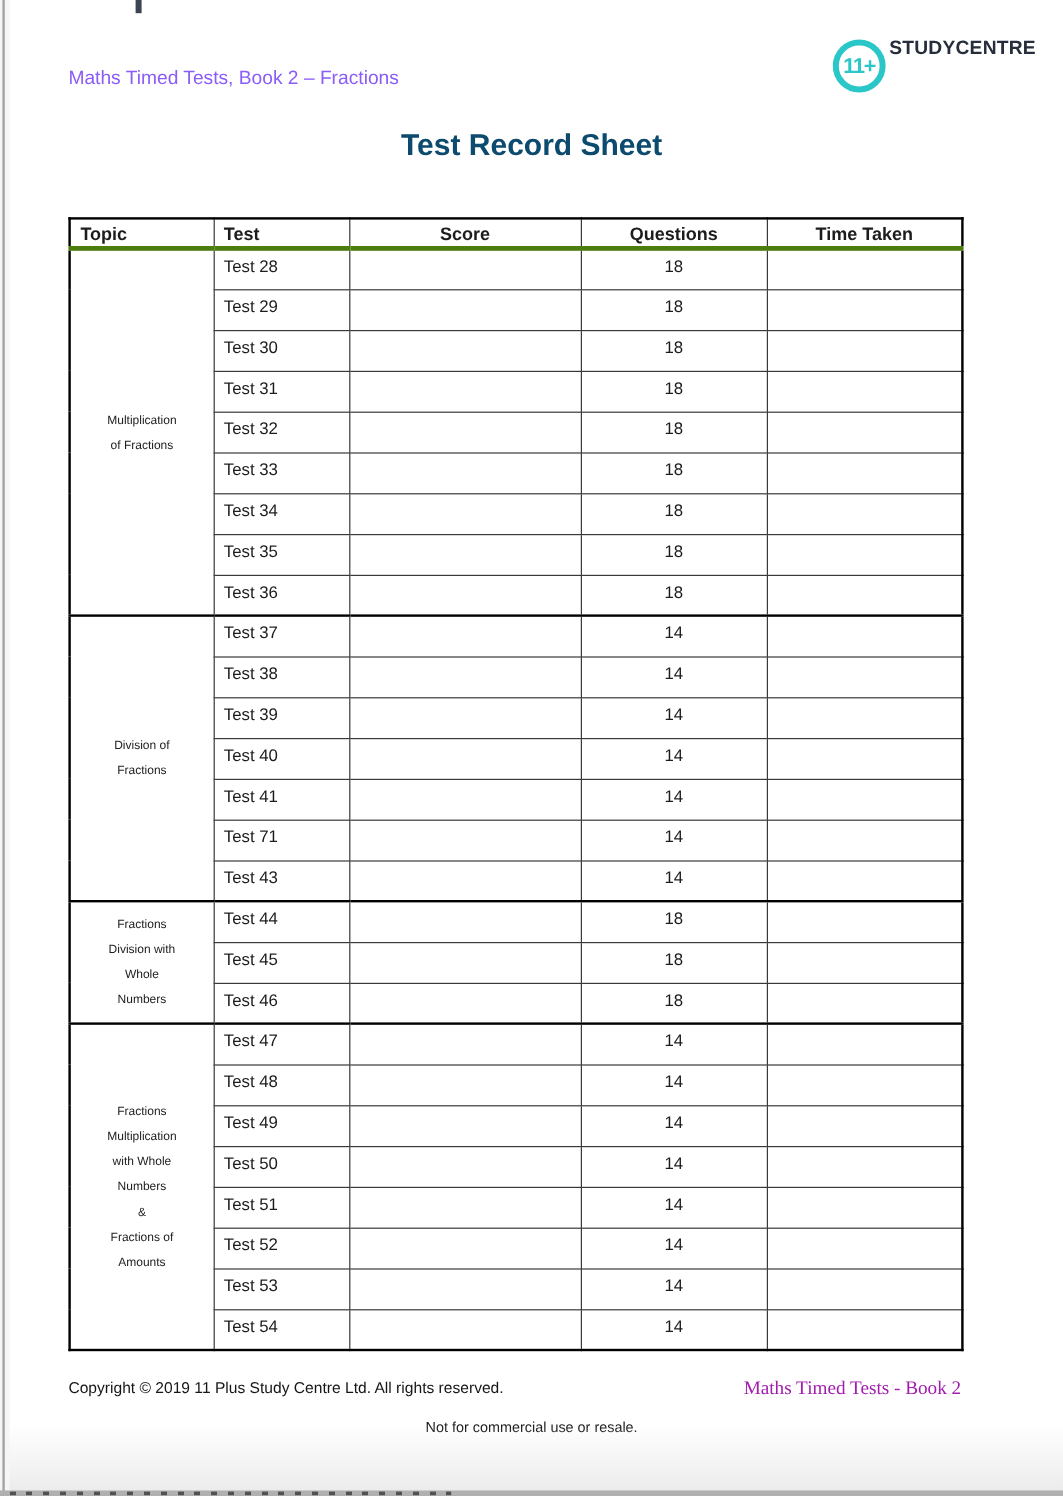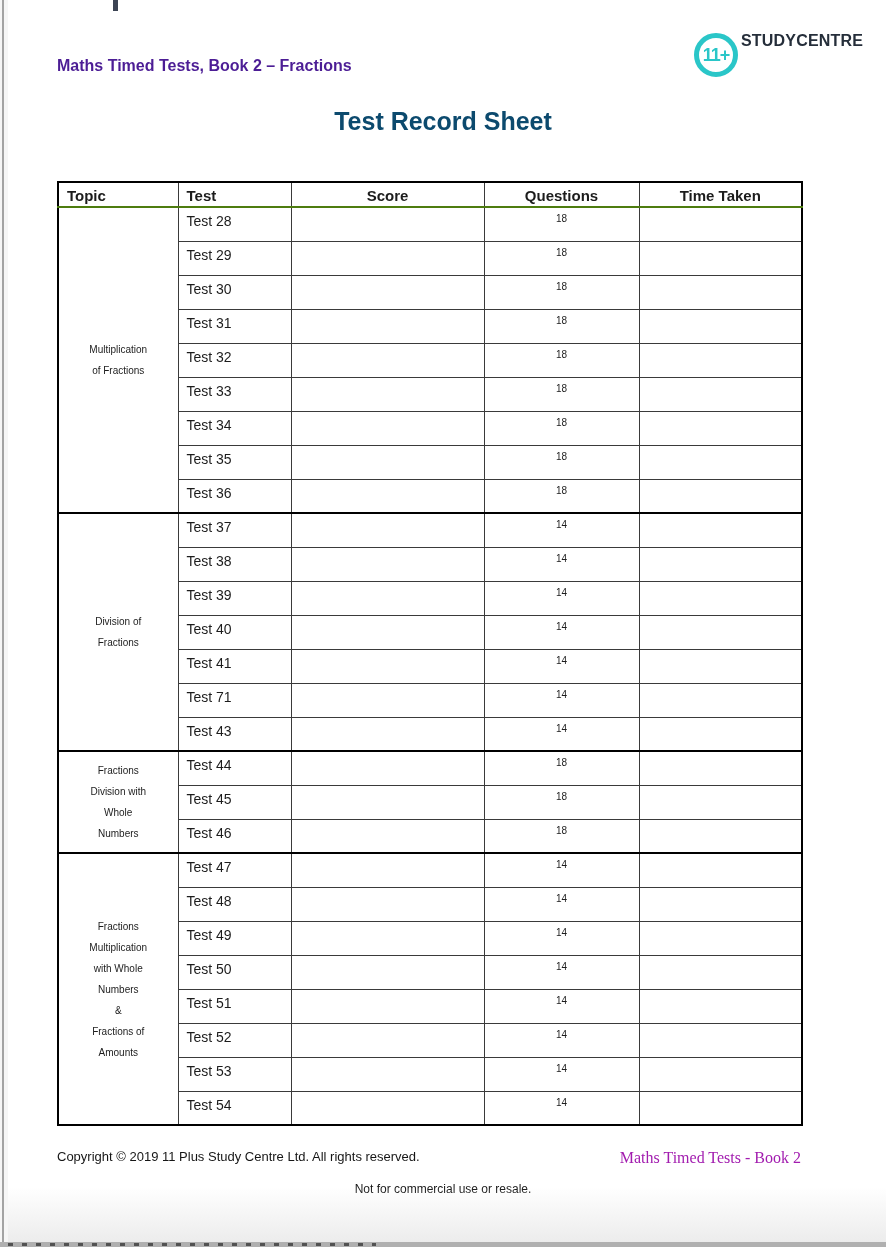--- a/index.html
+++ b/index.html
@@ -17,48 +17,48 @@
   .left-gutter { position:absolute; left:0; top:0; width:8px; height:100%; background:#f6f6f6; }
   .left-edge-line { position:absolute; left:2px; top:0; width:2px; height:100%; background:#a3a3a3; }
   .top-artifact { position:absolute; left:113px; top:0; width:5px; height:11px; background:#3c4454; }
   .bottom-fade { position:absolute; left:0; right:0; bottom:5px; height:55px;
     background:linear-gradient(rgba(255,255,255,0), #ececec); pointer-events:none; }
   .bottom-strip { position:absolute; left:0; bottom:0; width:100%; height:5px; background:#b0b0b0; }
   .bottom-strip .strip-marks { position:absolute; left:8px; bottom:1px; height:3px; width:368px;
     background:repeating-linear-gradient(90deg,#3a3a3a 0 5px, rgba(0,0,0,0) 5px 14px); opacity:.8; }
 
   
-  .book-title { position:absolute; left:57px; top:57px; font-size:16px; font-weight:bold; color:#4c1d95; }
+  .book-title { position:absolute; left:57px; top:57px; font-size:16px; font-weight:normal; color:#8b5cf6; }
   .logo { position:absolute; left:694px; top:33px; display:flex; }
   .logo-roundel {
     width:44px; height:44px; border:5px solid var(--teal,#2AC6C8); border-radius:50%;
     display:flex; align-items:center; justify-content:center; background:#fff;
   }
   .logo-roundel span { color:var(--teal,#2AC6C8); font-weight:bold; font-size:18px; letter-spacing:-1px; }
   .logo-text { display:flex; flex-direction:row; margin-left:3px; }
   .logo-text span { font-size:16px; font-weight:bold; line-height:16px; letter-spacing:.2px; color:var(--dark,#252E3A); }
 
   .sheet-title { position:absolute; left:0; top:107px; width:100%; text-align:center;
     font-size:25px; font-weight:bold; color:#0c4a6e; }
 
   
   .record-table { position:absolute; left:57px; top:181px; border-collapse:collapse;
     table-layout:fixed; width:744px; border:2px solid #000; }
   .record-table th, .record-table td { border:1px solid #3a3a3a; }
   .record-table thead tr { height:25px; }
-  .record-table thead th { border-bottom:2px solid #4d7c0f; font-size:15px; font-weight:bold; padding:2px 8px 0; }
+  .record-table thead th { border-bottom:4px solid #4d7c0f; font-size:15px; font-weight:bold; padding:2px 8px 0; }
   .th-left { text-align:left; }
   .th-center { text-align:center; }
   .record-table tbody tr { height:34px; }
   .record-table tbody tr.group-start td { border-top:2px solid #000; }
   .topic-cell { text-align:center; vertical-align:middle; font-size:10px; line-height:21px;
     white-space:pre-line; padding:0 4px; }
   .test-cell { text-align:left; vertical-align:top; font-size:14px; padding:5px 8px 0;margin-top:20px; }
   .score-cell, .time-cell { vertical-align:top; }
-  .questions-cell { text-align:center; vertical-align:top; font-size:10px; padding:5px 4px 0;margin-top:40px; }
+  .questions-cell { text-align:center; vertical-align:top; font-size:14px; padding:5px 4px 0;margin-top:40px; }
 
   
   .footer-copy { position:absolute; left:57px; top:1149px; font-size:13px; color:#161616; }
   .footer-ref { position:absolute; right:85px; top:1149px; font-size:16px; color:#a21caf;font-family:Liberation Serif, serif; }
   .footer-notice { position:absolute; left:0; top:1182px; width:886px; text-align:center;
     font-size:12px; color:#161616; }
 </style>
 </head>
 <body>
 

